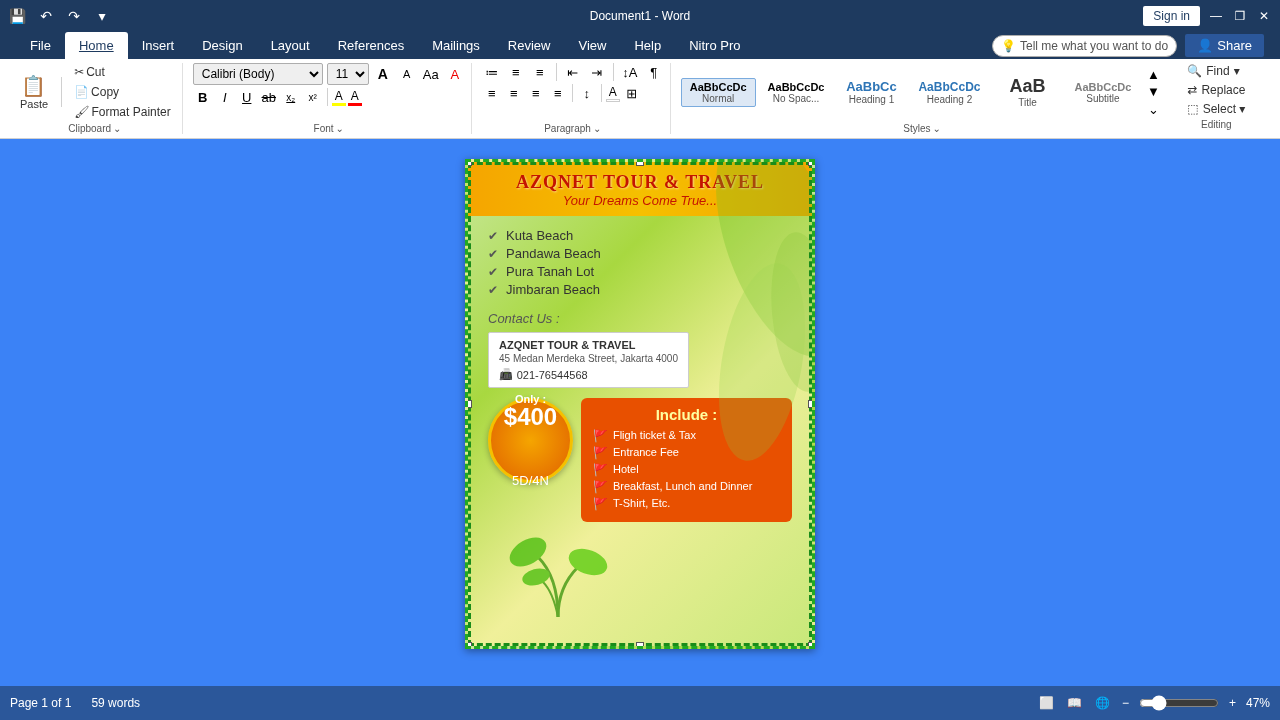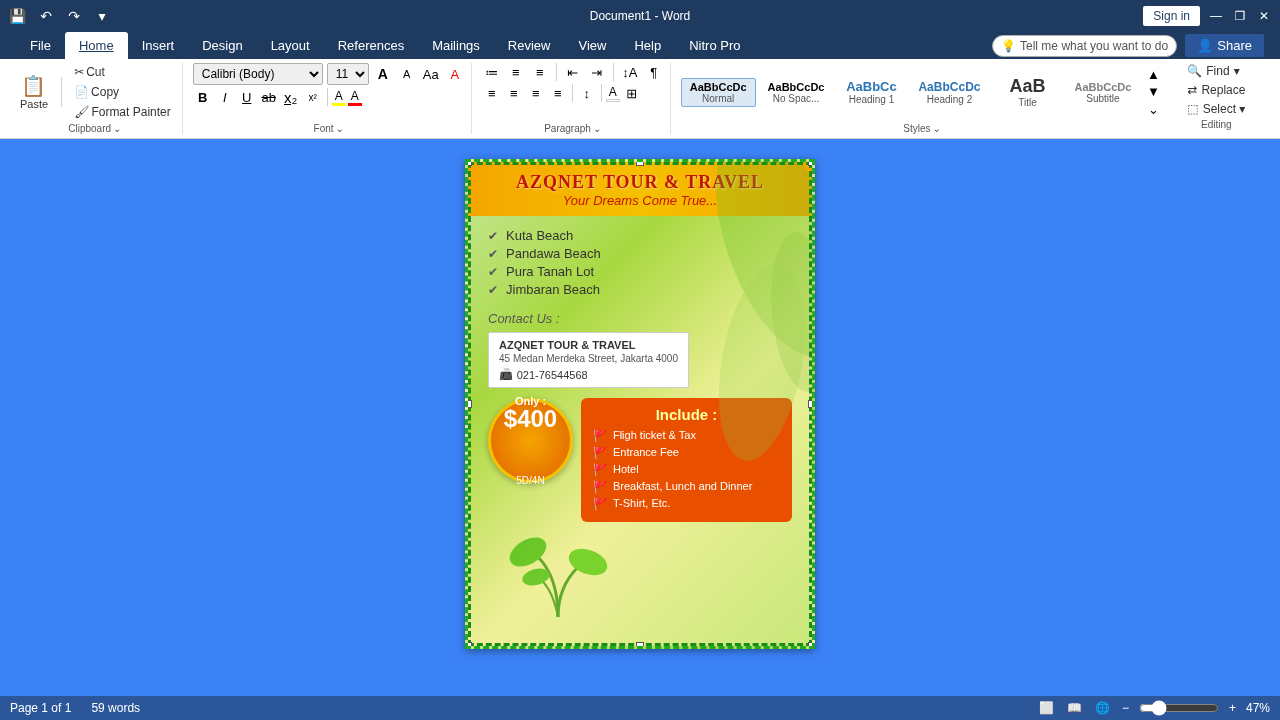--- a/index.html
+++ b/index.html
@@ -143,21 +143,21 @@
       align-items: center;
       gap: 4px;
       margin: auto 0;
       cursor: pointer;
     }
 
     
     .status-bar {
       background: #2b579a;
       color: white;
-      height: 24px;
+      height: 34px;
       display: flex;
       align-items: center;
       padding: 0 10px;
       font-size: 12px;
       gap: 20px;
       margin-top: auto;
     }
     .status-right {
       margin-left: auto;
       display: flex;
@@ -314,21 +314,21 @@
       justify-content: center;
       color: white;
       flex-shrink: 0;
       border: 3px solid #f5c000;
       box-shadow: 0 2px 6px rgba(0,0,0,0.3);
       position: relative;
       z-index: 2;
     }
     .only-text { font-size: 11px; font-weight: bold; }
     .price-amount { font-size: 24px; font-weight: bold; line-height: 1; }
-    .price-duration { font-size: 10px; margin-top: 44px; }
+    .price-duration { font-size: 13px; margin-top: 44px; }
 
     .include-box {
       background: #e85000;
       border-radius: 6px;
       padding: 8px 12px;
       margin-left: 8px;
       flex: 1;
     }
     .include-title {
       color: #ffffa0;
@@ -489,21 +489,21 @@
           <span class="style-btn" style="font-weight:bold;font-size:14px;">A</span>
           <span class="style-btn" style="font-size:11px;">A</span>
           <span class="style-btn">Aa</span>
           <span class="style-btn" style="color:#e00;">A</span>
         </div>
         <div class="ribbon-row2">
           <span class="style-btn" style="font-weight:bold;">B</span>
           <span class="style-btn" style="font-style:italic;">I</span>
           <span class="style-btn" style="text-decoration:underline;">U</span>
           <span class="style-btn" style="text-decoration:line-through;">ab</span>
-          <span class="style-btn" style="font-size:15px;text-decoration:underline;">x₂</span>
+          <span class="style-btn" style="font-size:10px;text-decoration:underline;">x₂</span>
           <span class="style-btn" style="font-size:10px;">x²</span>
           <div class="sep-sm"></div>
           <div class="color-btn">
             <span style="font-size:12px;">A</span>
             <div class="color-bar" style="background:#ffff00;"></div>
           </div>
           <div class="color-btn">
             <span style="font-size:12px;">A</span>
             <div class="color-bar" style="background:#ff0000;"></div>
           </div>

